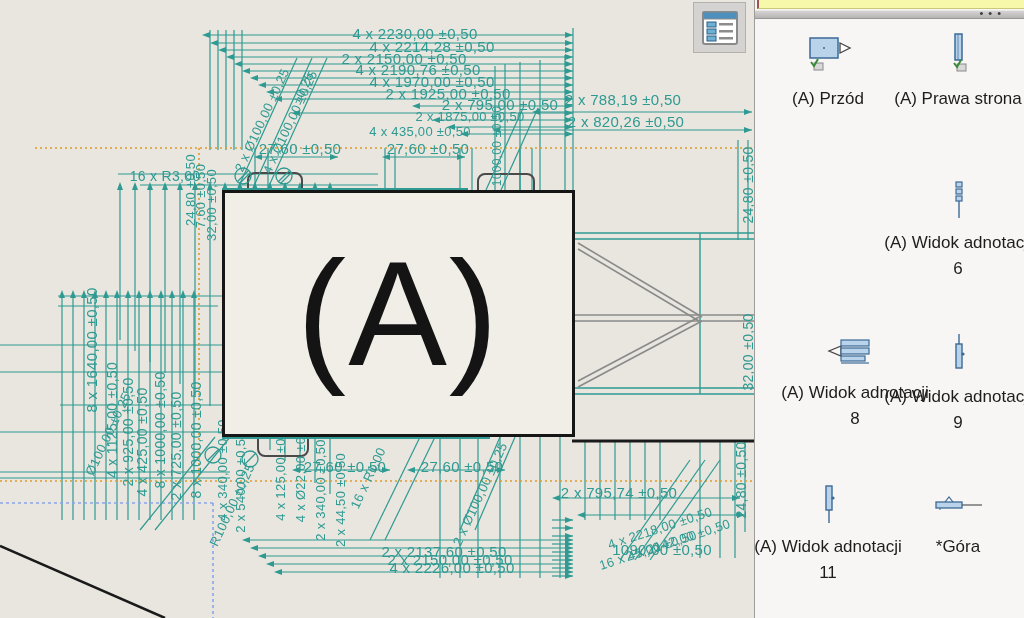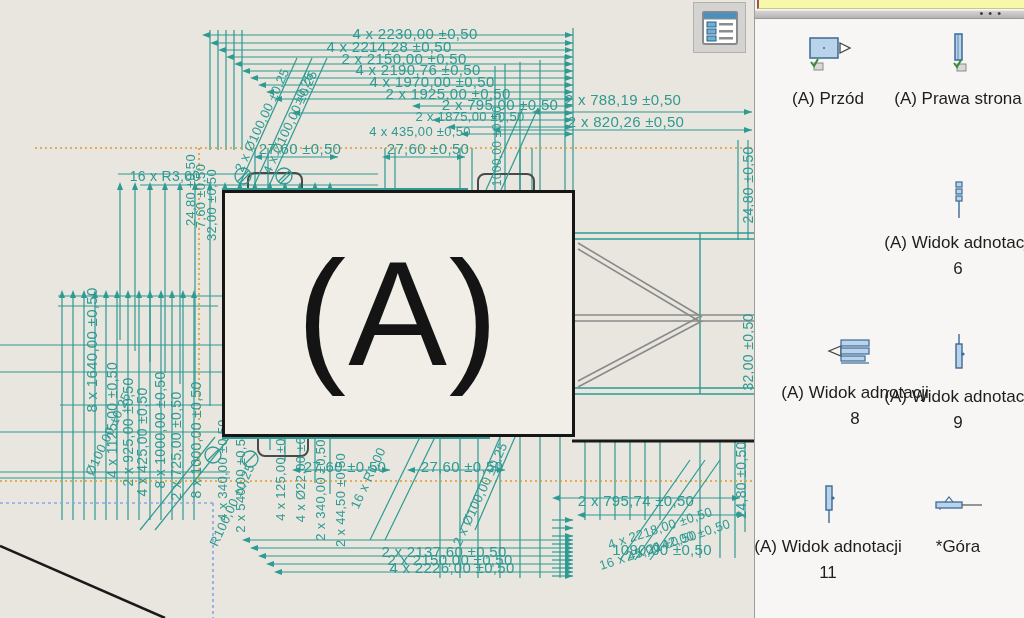--- a/index.html
+++ b/index.html
@@ -223,21 +223,21 @@
       <line x1="500" y1="437" x2="460" y2="530"></line>
         <line x1="515" y1="437" x2="475" y2="530"></line>
       <line x1="690" y1="460" x2="620" y2="560"></line>
         <line x1="705" y1="460" x2="635" y2="560"></line>
       <line x1="720" y1="460" x2="650" y2="560"></line>
     </g>
   </svg>
 
   <div id="dim-layer">
       <span class="dim" style="left: 415px; top: 33px; transform: translate(-50%, -50%) rotate(0deg);">4 x 2230,00 ±0,50</span>
-      <span class="dim" style="left: 389px; top: 46px; transform: translate(-50%, -50%) rotate(0deg);">4 x 2214,28 ±0,50</span>
+      <span class="dim" style="left: 432px; top: 46px; transform: translate(-50%, -50%) rotate(0deg);">4 x 2214,28 ±0,50</span>
       <span class="dim" style="left: 404px; top: 58px; transform: translate(-50%, -50%) rotate(0deg);">2 x 2150,00 ±0,50</span>
       <span class="dim" style="left: 418px; top: 69px; transform: translate(-50%, -50%) rotate(0deg);">4 x 2190,76 ±0,50</span>
       <span class="dim" style="left: 432px; top: 81px; transform: translate(-50%, -50%) rotate(0deg);">4 x 1970,00 ±0,50</span>
       <span class="dim" style="left: 448px; top: 93px; transform: translate(-50%, -50%) rotate(0deg);">2 x 1925,00 ±0,50</span>
       <span class="dim" style="left: 500px; top: 104px; transform: translate(-50%, -50%) rotate(0deg);">2 x 795,00 ±0,50</span>
       <span class="dim" style="left: 603px; top: 99px; transform: translate(-50%, -50%) rotate(0deg); margin-left: 20px;">2 x 788,19 ±0,50</span>
       <span class="dim" style="left: 614px; top: 121px; transform: translate(-50%, -50%) rotate(0deg); margin-left: 12px;">2 x 820,26 ±0,50</span>
       <span class="dim" style="left: 470px; top: 116px; font-size: 13px; transform: translate(-50%, -50%) rotate(0deg);">2 x 1875,00 ±0,50</span>
       <span class="dim" style="left: 420px; top: 131px; font-size: 13px; transform: translate(-50%, -50%) rotate(0deg);">4 x 435,00 ±0,50</span>
       <span class="dim" style="left: 497px; top: 146px; font-size: 12px; transform: translate(-50%, -50%) rotate(-90deg);">1000,00 ±0,50</span>
@@ -265,21 +265,21 @@
       <span class="dim" style="left: 480px; top: 494px; font-size: 13px; transform: translate(-50%, -50%) rotate(-65deg);">2 x Ø100,00 ±0,25</span>
       <span class="dim" style="left: 300px; top: 470px; font-size: 13px; transform: translate(-50%, -50%) rotate(-90deg);">4 x Ø22,00 ±0,25</span>
       <span class="dim" style="left: 320px; top: 490px; font-size: 13px; transform: translate(-50%, -50%) rotate(-90deg);">2 x 340,00 ±0,50</span>
       <span class="dim" style="left: 280px; top: 470px; font-size: 13px; transform: translate(-50%, -50%) rotate(-90deg);">4 x 125,00 ±0,50</span>
       <span class="dim" style="left: 340px; top: 500px; font-size: 13px; transform: translate(-50%, -50%) rotate(-90deg);">2 x 44,50 ±0,50</span>
       <span class="dim" style="left: 748px; top: 185px; font-size: 14px; transform: translate(-50%, -50%) rotate(-90deg);">24,80 ±0,50</span>
       <span class="dim" style="left: 748px; top: 352px; font-size: 14px; transform: translate(-50%, -50%) rotate(-90deg);">32,00 ±0,50</span>
       <span class="dim" style="left: 741px; top: 480px; font-size: 14px; transform: translate(-50%, -50%) rotate(-90deg);">24,80 ±0,50</span>
       <span class="dim" style="left: 345px; top: 466px; transform: translate(-50%, -50%) rotate(0deg);">27,60 ±0,50</span>
       <span class="dim" style="left: 462px; top: 466px; transform: translate(-50%, -50%) rotate(0deg);">27,60 ±0,50</span>
-      <span class="dim" style="left: 636px; top: 492px; transform: translate(-50%, -50%) rotate(0deg); margin-top: 8px;">2 x 795,74 ±0,50</span>
+      <span class="dim" style="left: 619px; top: 492px; transform: translate(-50%, -50%) rotate(0deg);">2 x 795,74 ±0,50</span>
       <span class="dim" style="left: 662px; top: 508px; transform: translate(-50%, -50%) rotate(0deg); margin-top: 41px;">1090,00 ±0,50</span>
       <span class="dim" style="left: 444px; top: 551px; transform: translate(-50%, -50%) rotate(0deg);">2 x 2137,60 ±0,50</span>
       <span class="dim" style="left: 450px; top: 559px; transform: translate(-50%, -50%) rotate(0deg);">2 x 2150,00 ±0,50</span>
       <span class="dim" style="left: 452px; top: 567px; transform: translate(-50%, -50%) rotate(0deg);">4 x 2226,00 ±0,50</span>
       <span class="dim" style="left: 660px; top: 528px; font-size: 13px; transform: translate(-50%, -50%) rotate(-18deg);">4 x 2218,00 ±0,50</span>
       <span class="dim" style="left: 678px; top: 540px; font-size: 13px; transform: translate(-50%, -50%) rotate(-18deg);">2 x 2142,00 ±0,50</span>
       <span class="dim" style="left: 648px; top: 550px; font-size: 13px; transform: translate(-50%, -50%) rotate(-18deg);">16 x 45,00 ±0,50</span>
     </div>
 
   <div id="view-rect">

